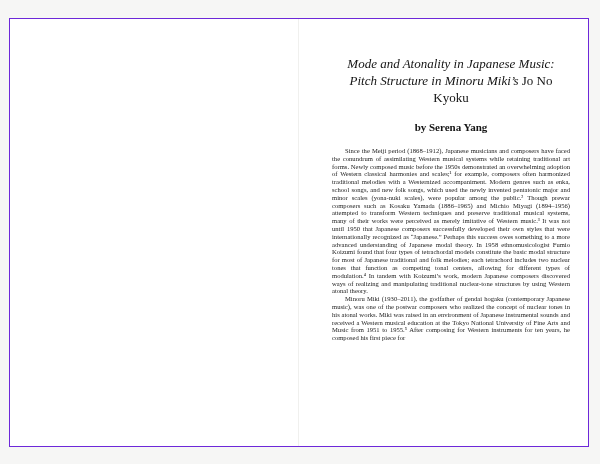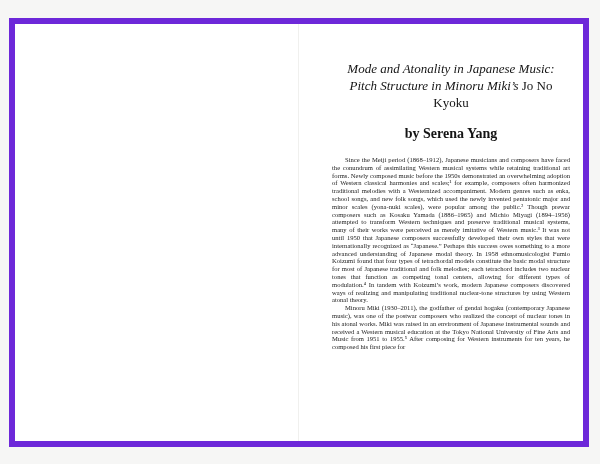--- a/index.html
+++ b/index.html
@@ -18,21 +18,21 @@
     width: 600px;
     height: 464px;
   }
   .page-spread {
     position: absolute;
     left: 9px;
     top: 18px;
     width: 580px;
     height: 429px;
     background: #ffffff;
-    border: 6px solid #6d28d9;
+    border: 1px solid #6d28d9;
     box-sizing: border-box;
     display: flex;
   }
   .page {
     width: 50%;
     height: 100%;
     box-sizing: border-box;
   }
   .page.left {
     border-right: 1px solid #f0f0ee;
@@ -57,21 +57,21 @@
     font-style: italic;
     text-align: center;
     color: #141414;
   }
   h1.article-title .roman {
     font-style: normal;
   }
   .byline {
     margin-top: 15px;
     text-align: center;
-    font-size: 14px;
+    font-size: 11px;
     font-weight: bold;
     color: #141414;
   }
   .body-text {
     margin-top: 14px;
     font-size: 6.6px;
     line-height: 7.8px;
     text-align: justify;
     color: #222222;
   }

